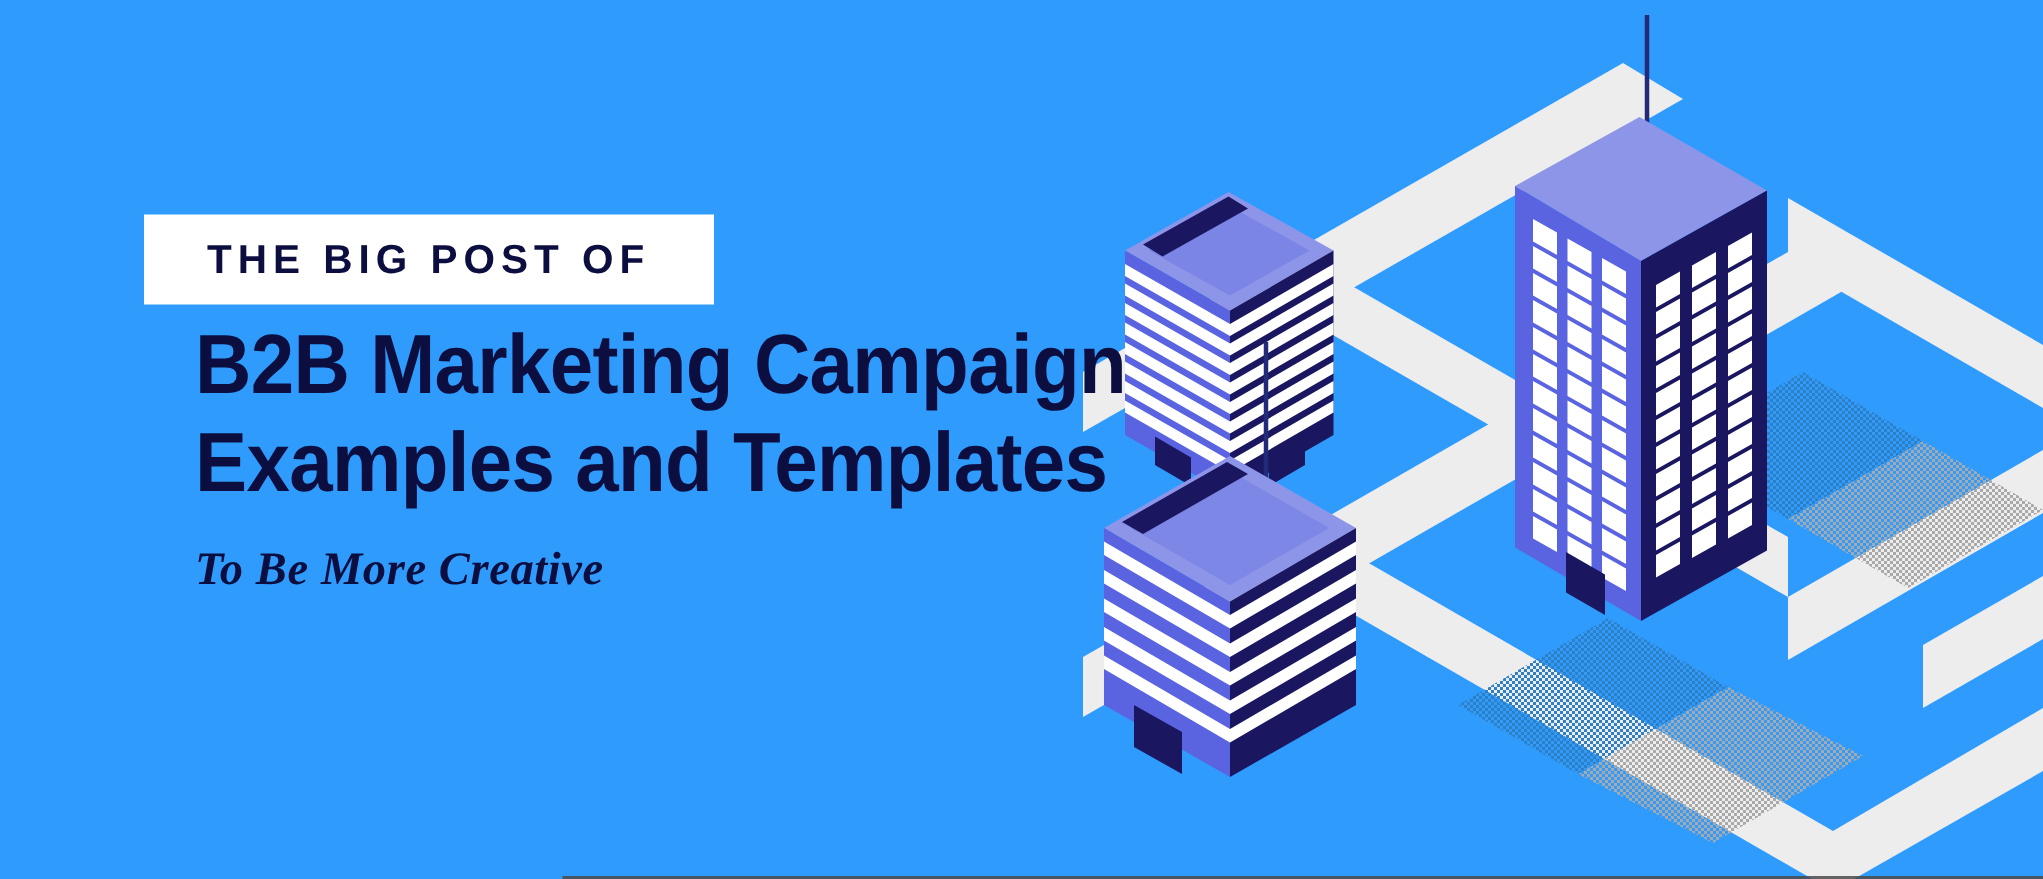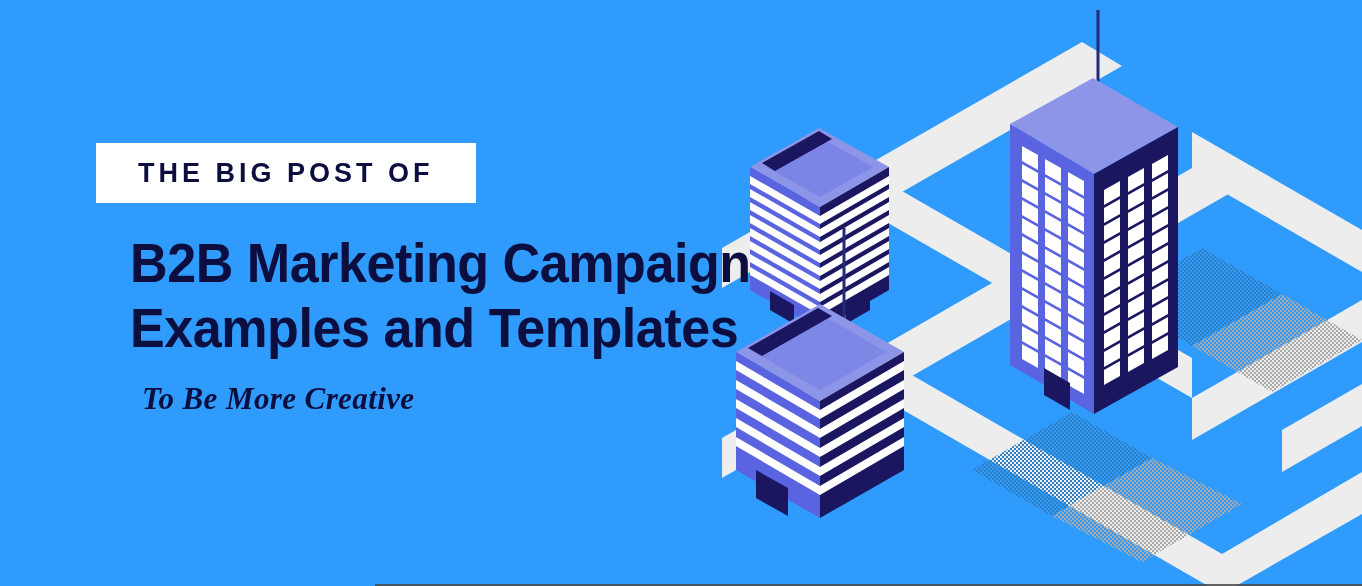--- a/index.html
+++ b/index.html
@@ -31,21 +31,20 @@
   #text-block {
     position:absolute;
     left:96px; top:143px;
     width:760px;
   }
 
   #eyebrow-box {
     display:inline-block;
     background:#ffffff;
     padding:17px 42px 16px 42px;
-    margin-bottom:20px;
   }
   #eyebrow-text {
     display:block;
     font-family:"Liberation Sans", sans-serif;
     font-size:27px;
     font-weight:700;
     letter-spacing:4.0px;
     color:#0b0e3e;
     line-height:1;
     white-space:nowrap;
@@ -59,21 +58,21 @@
     font-weight:700;
     line-height:1.16;
     letter-spacing:-0.5px;
     color:#0b0e3e;
     transform:scaleX(0.93);
     transform-origin:left center;
     white-space:pre-line;
   }
 
   #subtitle {
-    margin-left:46px;
+    margin-left:34px;
     margin-top:22px;
     font-family:"Liberation Serif", serif;
     font-style:italic;
     font-weight:700;
     font-size:31px;
     letter-spacing:0.4px;
     color:#0b0e3e;
     line-height:1;
   }
 

